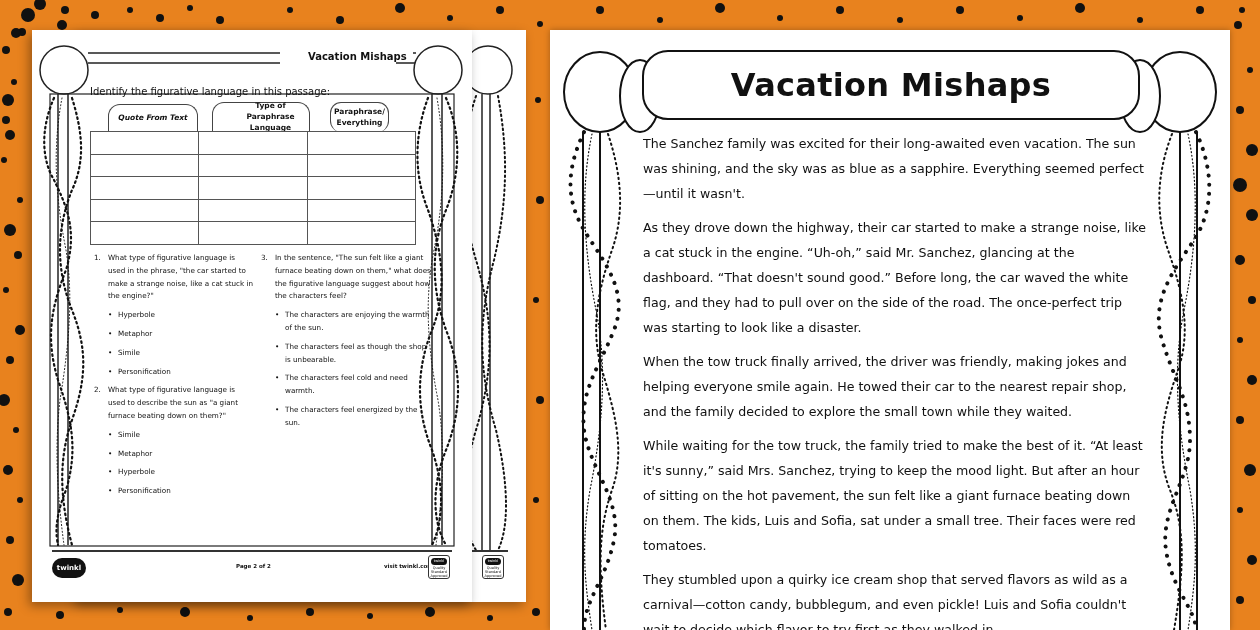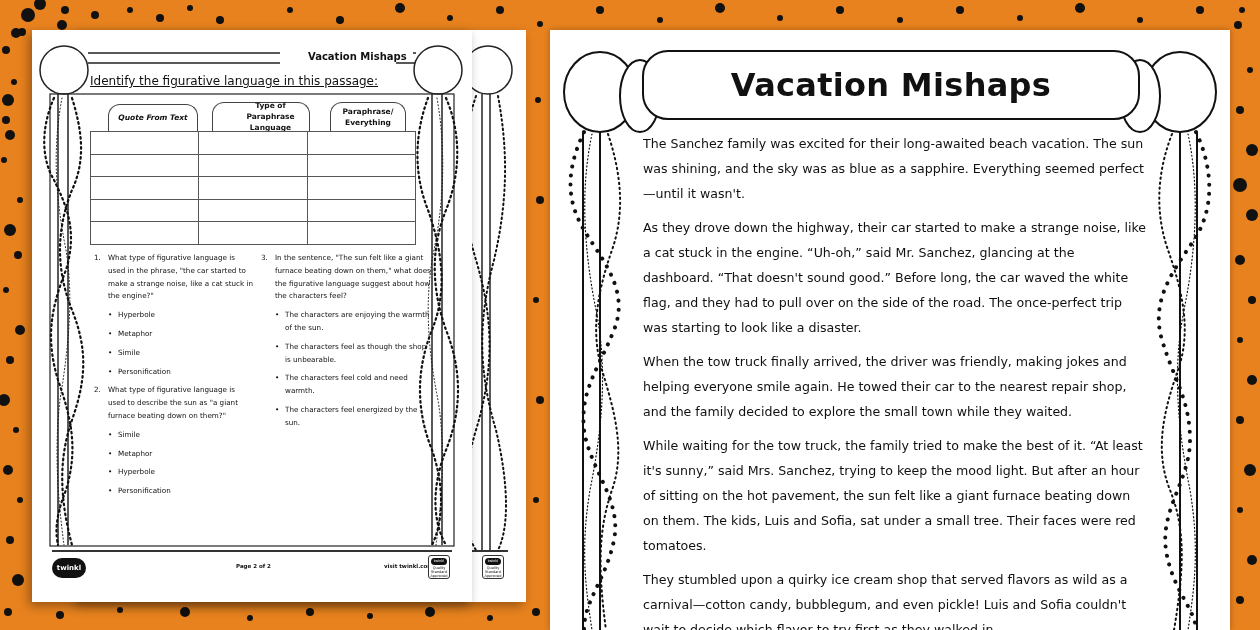--- a/index.html
+++ b/index.html
@@ -22,37 +22,36 @@
   .sheet-front { left: 32px; top: 30px; width: 440px; height: 572px; }
 
   .deco { position: absolute; left: 0; top: 0; }
 
   .ws-title {
     position: absolute; left: 270px; top: 21px;
     font-family: "DejaVu Sans", sans-serif; font-weight: bold; font-size: 10px;
     background: #fff; padding: 0 6px;
   }
   .ws-instruction {
-    position: absolute; left: 58px; top: 44px;
-    font-size: 12px;
-    text-decoration: underline;
+    position: absolute; left: 58px; top: 56px;
+    font-size: 10px;
   }
   .tabs { position: absolute; left: 66px; top: 72px; width: 318px; height: 30px; }
   .tab {
     position: absolute; bottom: 0;
     border: 1.3px solid #444; border-bottom: none;
     border-radius: 12px 12px 0 0;
     background: #fff;
     font-size: 7.5px; font-weight: bold; text-align: center;
     display: flex; align-items: center; justify-content: center;
     line-height: 1.45;
   }
   .tab-1 { left: 10px; width: 90px; height: 28px; font-style: italic; }
   .tab-2 { left: 114px; width: 98px; height: 30px; padding-left: 19px; }
-  .tab-3 { left: 232px; width: 76px; height: 30px; }
+  .tab-3 { left: 232px; width: 59px; height: 30px; border-radius: 11px; }
 
   .fig-table {
     position: absolute; left: 58px; top: 101px;
     width: 326px; height: 113px;
     border-collapse: collapse;
     border: 1.5px solid #333;
   }
   .fig-table td { border: 1px solid #555; height: 22.5px; }
 
   .q-col { position: absolute; font-size: 7.2px; line-height: 12.8px; }
@@ -398,19 +397,19 @@
       <path d="M42 104 C30 160, 34 220, 46 280 C58 340, 52 400, 40 460 C30 520, 36 560, 42 600"></path>
       <path d="M638 104 C650 160, 646 220, 634 280 C622 340, 628 400, 640 460 C650 520, 644 560, 638 600"></path>
     </g>
   </svg>
 
   <div class="banner">
     <span class="banner-title">Vacation Mishaps</span>
   </div>
 
   <div class="passage">
-    <p>The Sanchez family was excited for their long-awaited beach vacation. The sun was shining, and the sky was as blue as a sapphire. Everything seemed perfect—until it wasn't.</p>
+    <p>The Sanchez family was excited for their long-awaited even vacation. The sun was shining, and the sky was as blue as a sapphire. Everything seemed perfect—until it wasn't.</p>
     <p>As they drove down the highway, their car started to make a strange noise, like a cat stuck in the engine. “Uh-oh,” said Mr. Sanchez, glancing at the dashboard. “That doesn't sound good.” Before long, the car waved the white flag, and they had to pull over on the side of the road. The once-perfect trip was starting to look like a disaster.</p>
     <p>When the tow truck finally arrived, the driver was friendly, making jokes and helping everyone smile again. He towed their car to the nearest repair shop, and the family decided to explore the small town while they waited.</p>
     <p>While waiting for the tow truck, the family tried to make the best of it. “At least it's sunny,” said Mrs. Sanchez, trying to keep the mood light. But after an hour of sitting on the hot pavement, the sun felt like a giant furnace beating down on them. The kids, Luis and Sofia, sat under a small tree. Their faces were red tomatoes.</p>
     <p>They stumbled upon a quirky ice cream shop that served flavors as wild as a carnival—cotton candy, bubblegum, and even pickle! Luis and Sofia couldn't wait to decide which flavor to try first as they walked in.</p>
   </div>
 </div>
 
 </body></html>

